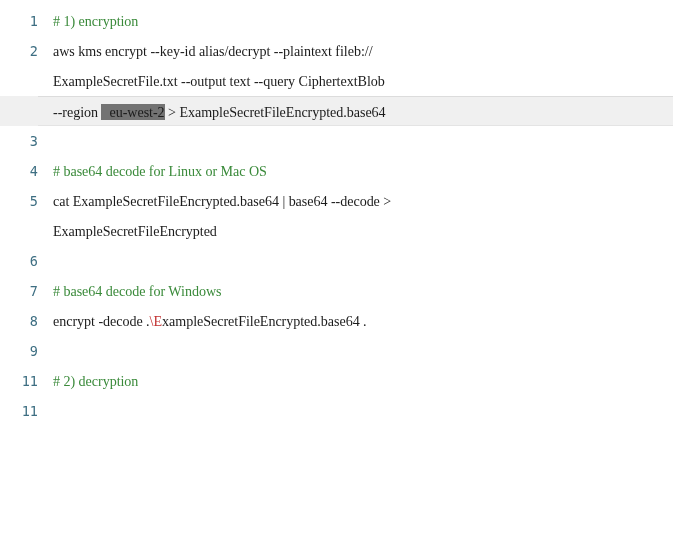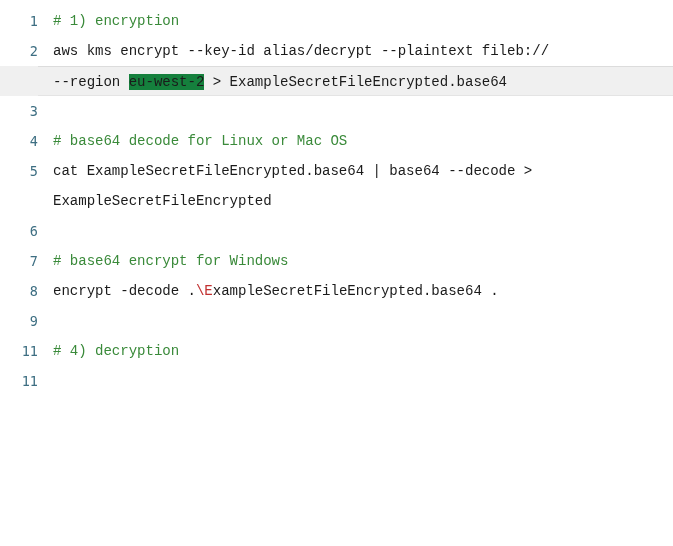--- a/index.html
+++ b/index.html
@@ -44,37 +44,38 @@
     -webkit-user-select: none;
     white-space: pre;
     letter-spacing: 0px;
   }
 
   .code-cell {
     flex: 1 1 auto;
     padding-left: 15px;
     color: #1b1b1b;
     font-size: 14.1px;
-    font-family: Liberation Mono, monospace;
+    font-family: Liberation Serif, serif;
     white-space: pre;
     letter-spacing: -0.05px;
     position: relative;
   }
 
   
   .code-row.cont .gutter { color: transparent; }
 
   
   .tok-comment { color: #3a8a3a; }
   .tok-escape  { color: #c23030; }
   .tok-code    { color: #1b1b1b; }
 
   
   .tok-hl {
-    background: #15803d;
+    background: #737373;
+    padding-left: 8px;
   }
 
   
   .code-row.band {
     background: #f0f0f0;
   }
   .code-row.band .code-cell {
     background: #f0f0f0;
     border-top: 1px solid #dcdcdc;
     border-bottom: 1px solid #e4e4e4;
@@ -92,20 +93,24 @@
 <div class="code-viewer">
   <div id="code-rows">
       <div class="code-row">
         <div class="gutter">1</div>
         <div class="code-cell"><span class="tok-comment"># 1) encryption</span></div>
       </div>
       <div class="code-row">
         <div class="gutter">2</div>
         <div class="code-cell"><span class="tok-code">aws kms encrypt --key-id alias/decrypt --plaintext fileb://</span></div>
       </div>
+      <div class="code-row cont">
+        <div class="gutter"></div>
+        <div class="code-cell"><span class="tok-code">ExampleSecretFile.txt --output text --query CiphertextBlob</span></div>
+      </div>
       <div class="code-row cont band">
         <div class="gutter"></div>
         <div class="code-cell"><span class="tok-code">--region </span><span class="tok-code tok-hl">eu-west-2</span><span class="tok-code"> &gt; ExampleSecretFileEncrypted.base64</span></div>
       </div>
       <div class="code-row">
         <div class="gutter">3</div>
         <div class="code-cell"></div>
       </div>
       <div class="code-row">
         <div class="gutter">4</div>
@@ -118,32 +123,32 @@
       <div class="code-row cont">
         <div class="gutter"></div>
         <div class="code-cell"><span class="tok-code">ExampleSecretFileEncrypted</span></div>
       </div>
       <div class="code-row">
         <div class="gutter">6</div>
         <div class="code-cell"></div>
       </div>
       <div class="code-row">
         <div class="gutter">7</div>
-        <div class="code-cell"><span class="tok-comment"># base64 encrypt for Windows</span></div>
+        <div class="code-cell"><span class="tok-comment"># base64 decode for Windows</span></div>
       </div>
       <div class="code-row">
         <div class="gutter">8</div>
         <div class="code-cell"><span class="tok-code">encrypt -decode .</span><span class="tok-escape">\E</span><span class="tok-code">xampleSecretFileEncrypted.base64 .</span></div>
       </div>
       <div class="code-row">
         <div class="gutter">9</div>
         <div class="code-cell"></div>
       </div>
       <div class="code-row">
         <div class="gutter">11</div>
-        <div class="code-cell"><span class="tok-comment"># 4) decryption</span></div>
+        <div class="code-cell"><span class="tok-comment"># 2) decryption</span></div>
       </div>
       <div class="code-row">
         <div class="gutter">11</div>
         <div class="code-cell"></div>
       </div>
     </div>
 </div>
 
 </body></html>

